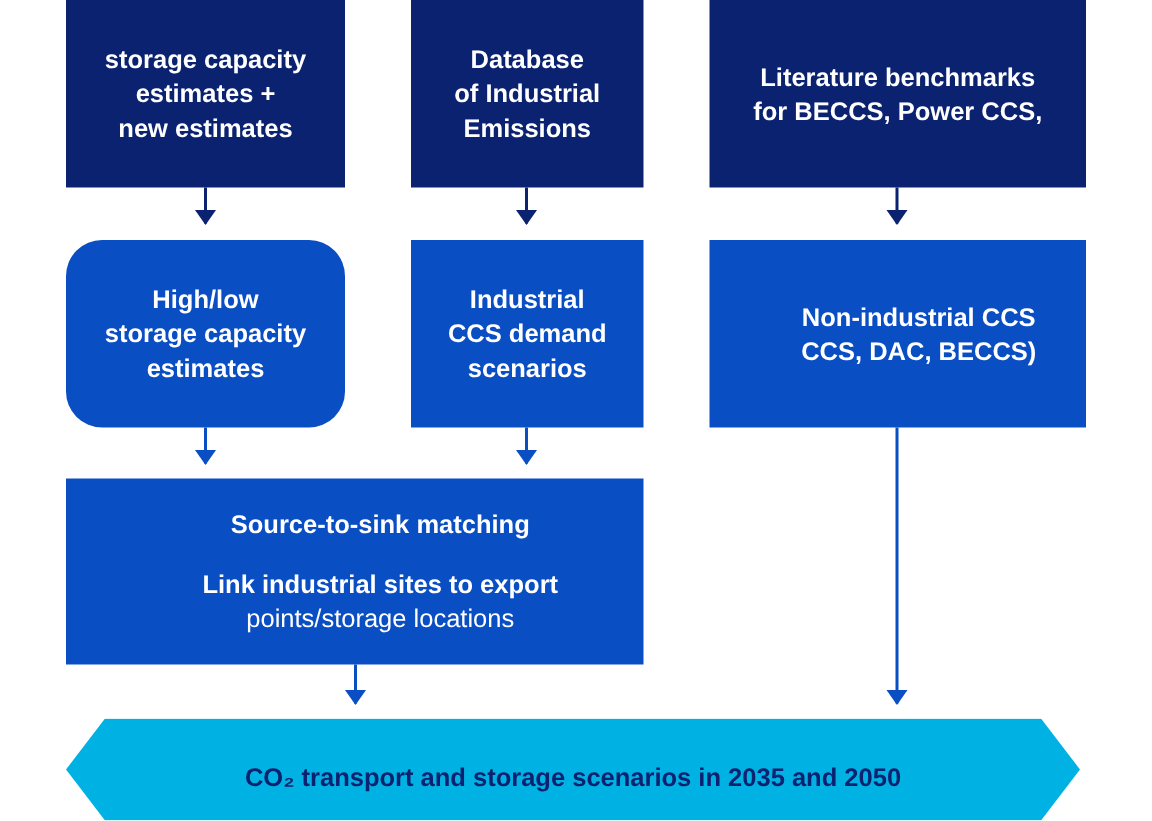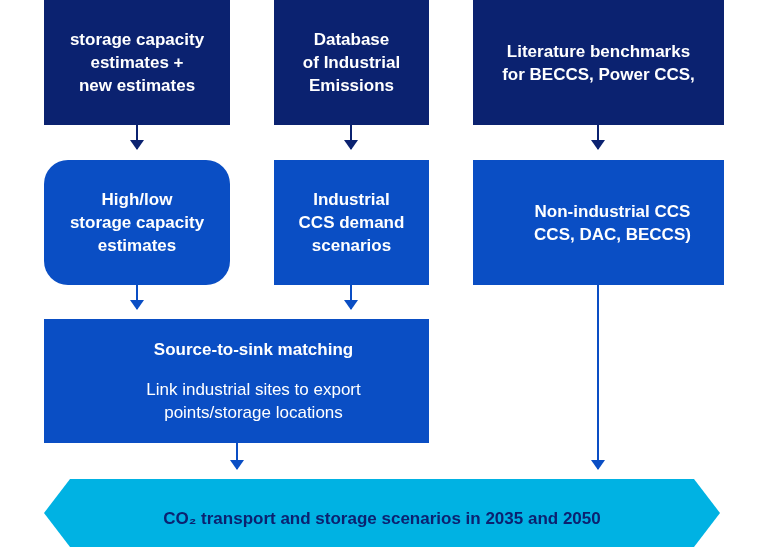--- a/index.html
+++ b/index.html
@@ -1,21 +1,21 @@
 <!DOCTYPE html>
 <html><head>
 <meta charset="utf-8">
 <style>
   html, body { margin:0; padding:0; background:#ffffff; }
   body { width:768px; height:547px; position:relative; overflow:hidden; font-family:"Liberation Sans", sans-serif; }
   .box { position:absolute; display:flex; flex-direction:column; align-items:center; justify-content:center; text-align:center; color:#ffffff; font-weight:bold; font-size:17px; line-height:23px; box-sizing:border-box; padding:0 8px; }
   .dark { background:#0b2270; }
   .blue { background:#0a4ec4; }
   .box .line { display:block; white-space:nowrap; }
-  .sub-text { font-weight:normal; margin-top:17px; }
+  .sub-text { font-weight:bold; margin-top:17px; }
   .arrow { position:absolute; width:2px; }
   .arrow::after { content:""; position:absolute; left:-6px; bottom:-1px; border-left:7px solid transparent; border-right:7px solid transparent; border-top:10px solid currentColor; }
   .arrow.dk { background:#0b2270; color:#0b2270; }
   .arrow.bl { background:#0a4ec4; color:#0a4ec4; }
   .banner { position:absolute; left:44px; top:479px; width:676px; height:80px; background:#00b2e3; clip-path:polygon(26px 0, 650px 0, 676px 34px, 650px 68px, 26px 68px, 0 34px); display:flex; align-items:center; justify-content:center; color:#0b2270; font-weight:bold; font-size:17px; }
 </style>
 </head>
 <body>
 
 <div class="box dark" style="left:44px; top:0; width:186px; height:125px;">

